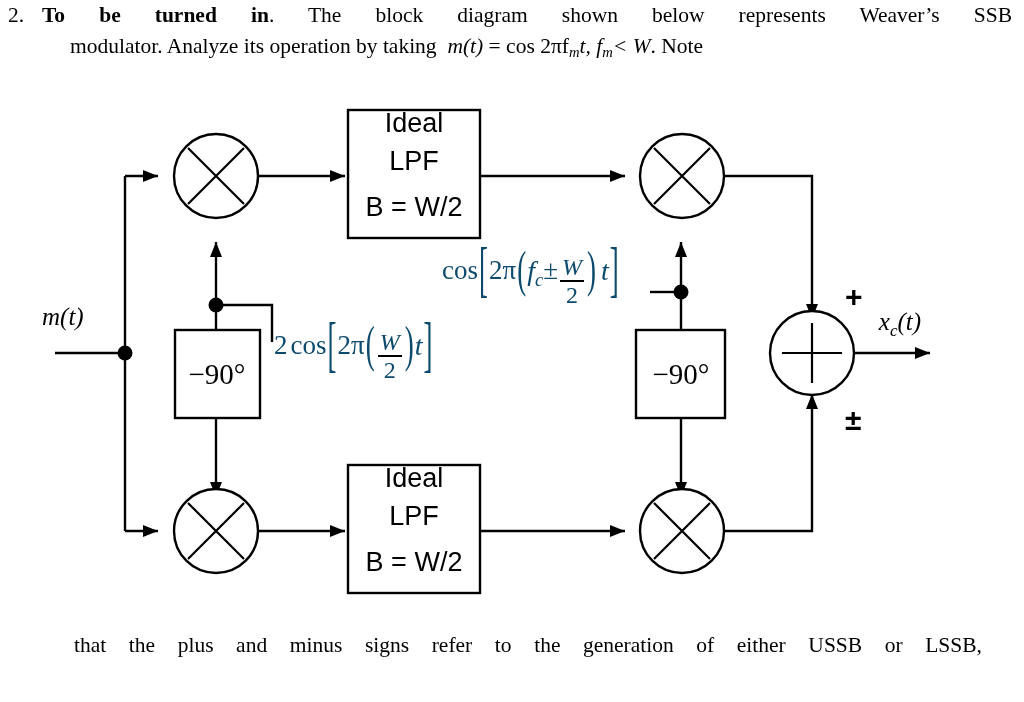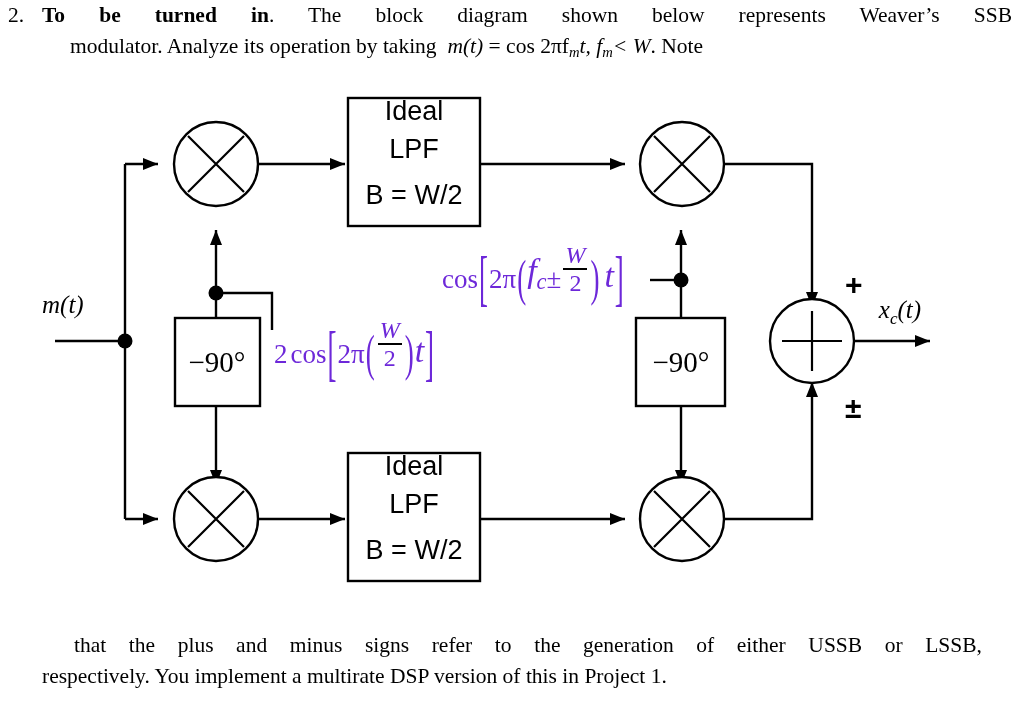--- a/index.html
+++ b/index.html
@@ -83,21 +83,21 @@
   .close-line.just {
     text-align: justify;
     text-align-last: justify;
     margin-left: 32px;
   }
 
   
   .diagram {
     position: absolute;
     left: 0;
-    top: 80px;
+    top: 92px;
     width: 820px;
     height: 530px;
   }
   svg.dg {
     display: block;
     width: 1024px;
     height: 530px;
   }
   svg.dg .wire {
     stroke: #000000;
@@ -142,42 +142,42 @@
     font-family: "Liberation Sans", sans-serif;
     font-size: 30px;
     font-weight: bold;
     fill: #000000;
   }
 
   
   .expr {
     position: absolute;
     font-family: "Liberation Serif", serif;
-    color: #6d28d9;
+    color: #0c4a6e;
     white-space: nowrap;
     display: flex;
-    align-items: flex-end;
+    align-items: flex-start;
   }
   .expr .lead-num { font-size: 27px; padding-right: 3px; }
   .expr .fn { font-size: 27px; }
   .expr .brk {
     font-size: 27px;
     display: inline-block;
     transform: scaleY(2.25);
     transform-origin: center;
     padding: 0 1px;
   }
   .expr .paren {
     font-size: 27px;
     display: inline-block;
     transform: scaleY(1.85);
     transform-origin: center;
     padding: 0 1px;
   }
-  .expr .it { font-style: italic; font-size: 34px; }
+  .expr .it { font-style: italic; font-size: 28px; }
   .expr .pi { font-size: 27px; }
   .frac {
     display: inline-flex;
     flex-direction: column;
     align-items: center;
     vertical-align: middle;
     margin: 0 2px;
     line-height: 1;
   }
   .frac .num {
@@ -352,16 +352,15 @@
         <span class="den">2</span>
       </span>
       <span class="paren">)</span>
       <span class="it" style="padding-left:4px">t</span>
       <span class="brk">]</span>
     </div>
   </div>
 
   <div class="closing">
     <div class="close-line just">that the plus and minus signs refer to the generation of either USSB or LSSB,</div>
-    <div class="close-line">respectively. You implement a multirate DSP version of this in Project 1.</div>
   </div>
 
 </div>
 
 </body></html>

